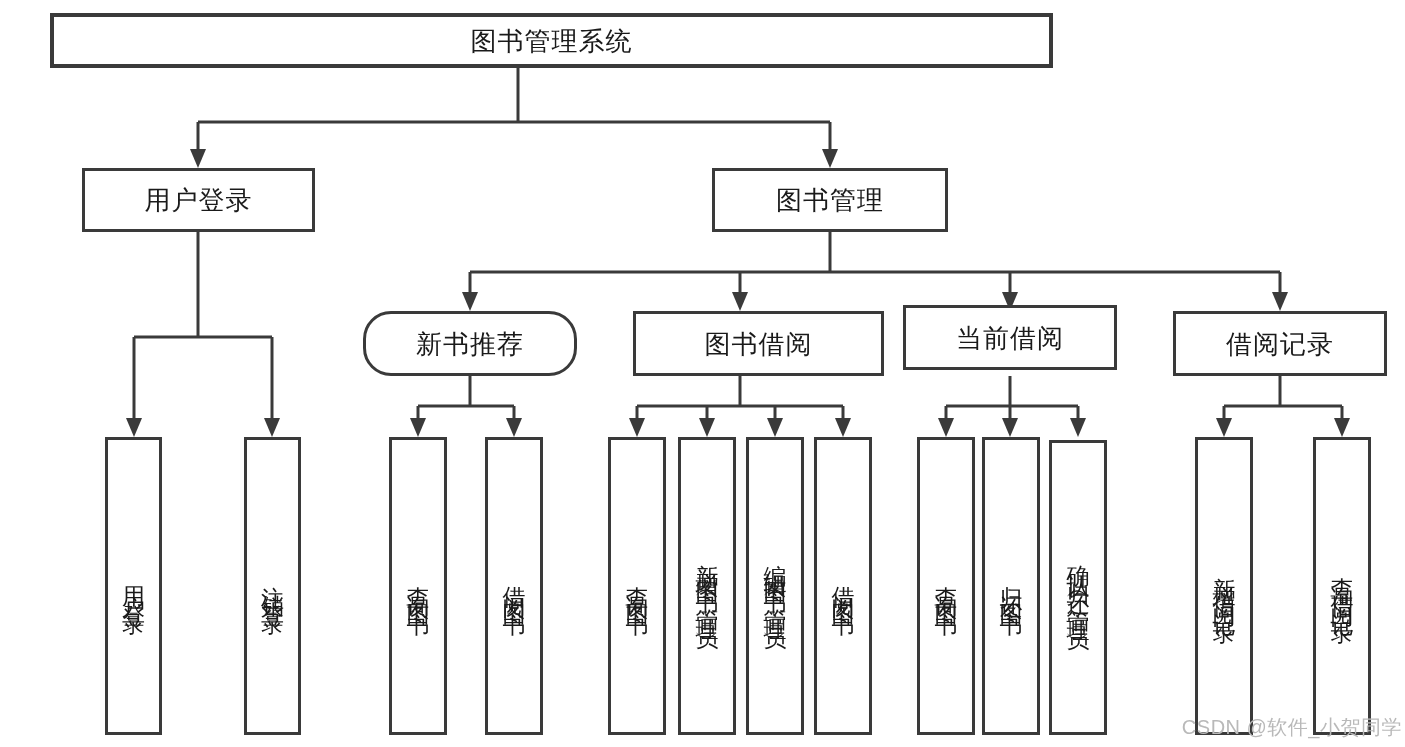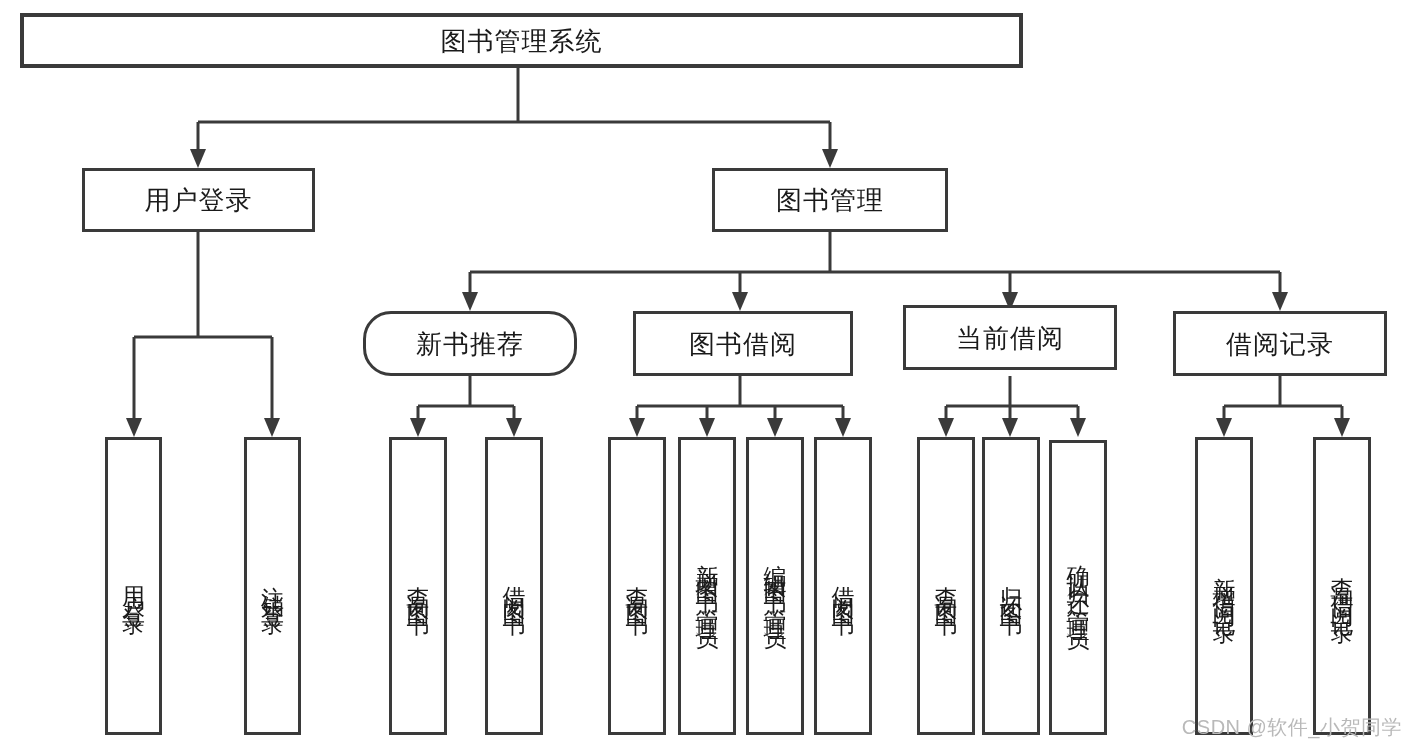--- a/index.html
+++ b/index.html
@@ -19,21 +19,21 @@
   .connectors{position:absolute;left:0;top:0;width:1405px;height:747px;}
   .connectors path{stroke:var(--line);stroke-width:3;fill:none;}
   .connectors polygon{fill:var(--line);stroke:none;}
   .node{
     position:absolute;box-sizing:border-box;
     border:3px solid var(--line);
     background:#ffffff;color:var(--text);
     display:flex;align-items:center;justify-content:center;
     text-align:center;line-height:1;
   }
-  .node.root{border-width:4px;}
+  .node.root{border-width:4px;margin-left:30px;}
   .node.h{font-size:26px;letter-spacing:1px;}
   .node.v{
     writing-mode:vertical-rl;
     font-size:23px;letter-spacing:9px;
   }
   .watermark{
     position:absolute;right:3px;bottom:6px;
     font-size:20px;color:var(--watermark);
     letter-spacing:0.5px;white-space:nowrap;
   }
@@ -104,21 +104,21 @@
     <polygon points="1216,418 1232,418 1224,437"></polygon>
     <polygon points="1334,418 1350,418 1342,437"></polygon>
   </svg>
 
   <div class="node h root" style="left:20px;top:13px;width:1003px;height:55px;">图书管理系统</div>
 
   <div class="node h" style="left:82px;top:168px;width:233px;height:64px;">用户登录</div>
   <div class="node h" style="left:712px;top:168px;width:236px;height:64px;">图书管理</div>
 
   <div class="node h" style="left:363px;top:311px;width:214px;height:65px;border-radius:28px;">新书推荐</div>
-  <div class="node h" style="left:633px;top:311px;width:220px;height:65px;">图书借阅</div>
+  <div class="node h" style="left:633px;top:311px;width:251px;height:65px;">图书借阅</div>
   <div class="node h" style="left:903px;top:305px;width:214px;height:65px;">当前借阅</div>
   <div class="node h" style="left:1173px;top:311px;width:214px;height:65px;">借阅记录</div>
 
   <div class="node v" style="left:105px;top:437px;width:57px;height:298px;">用户登录</div>
   <div class="node v" style="left:244px;top:437px;width:57px;height:298px;">注销登录</div>
 
   <div class="node v" style="left:389px;top:437px;width:58px;height:298px;">查询图书</div>
   <div class="node v" style="left:485px;top:437px;width:58px;height:298px;">借阅图书</div>
 
   <div class="node v" style="left:608px;top:437px;width:58px;height:298px;">查询图书</div>

